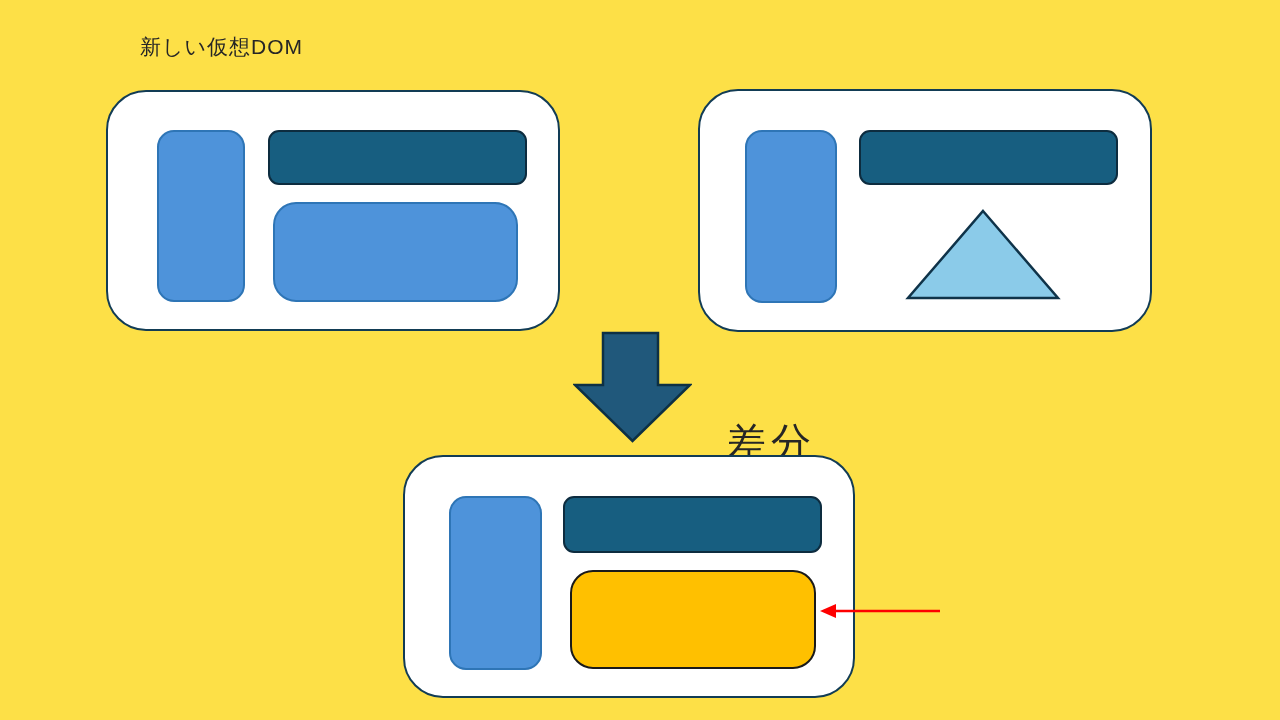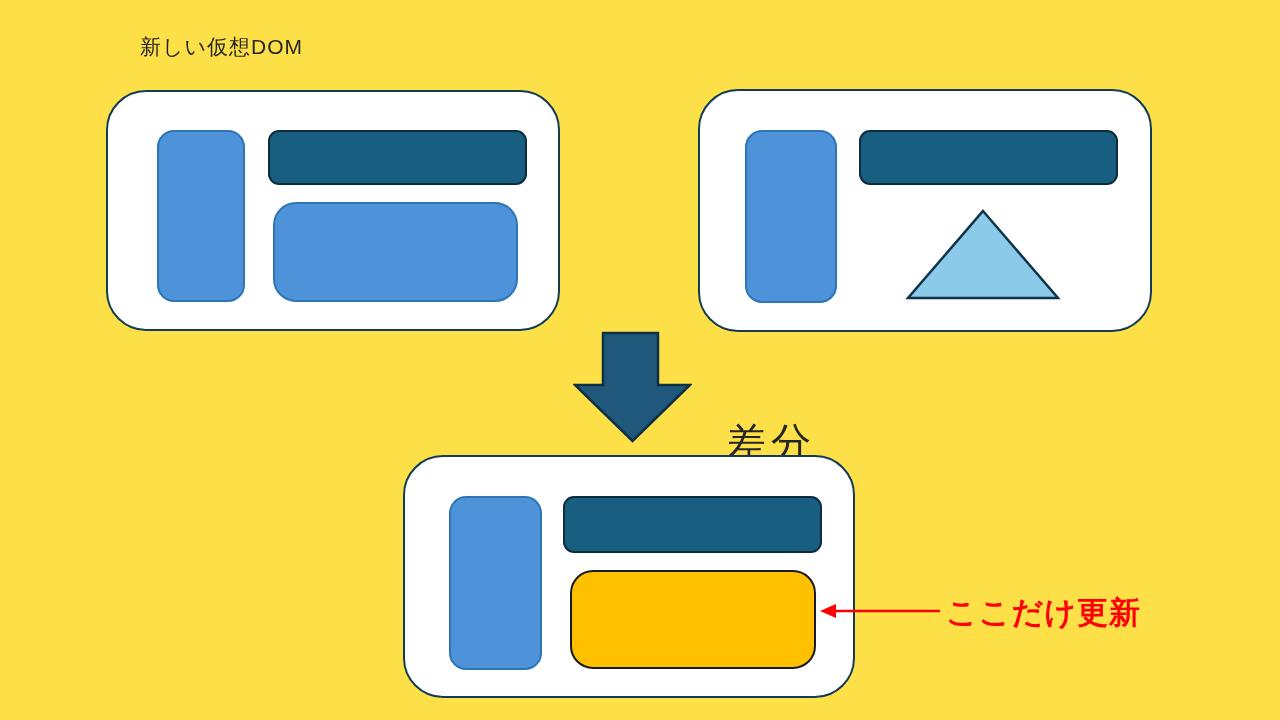--- a/index.html
+++ b/index.html
@@ -98,15 +98,14 @@
   <div class="panel panel-result" style="border-color: rgb(18, 60, 85);">
     <div class="shape sidebar" style="background-color: rgb(78, 147, 218); border-color: rgb(46, 117, 182);"></div>
     <div class="shape header" style="background-color: rgb(23, 94, 128); border-color: rgb(13, 44, 63);"></div>
     <div class="shape updated" style="background-color: rgb(255, 192, 0); border-color: rgb(26, 26, 26);"></div>
   </div>
 
   <svg class="red-arrow" width="126" height="24" viewBox="0 0 126 24">
     <line x1="124" y1="12" x2="18" y2="12" stroke-width="2.5" stroke="#fe0000"></line>
     <polygon points="4,12 20,5 20,19" fill="#fe0000"></polygon>
   </svg>
-  <div class="annotation-label" style="color: rgb(254, 0, 0);">ここだけ更新</div>
 
 </div>
 
 </body></html>

